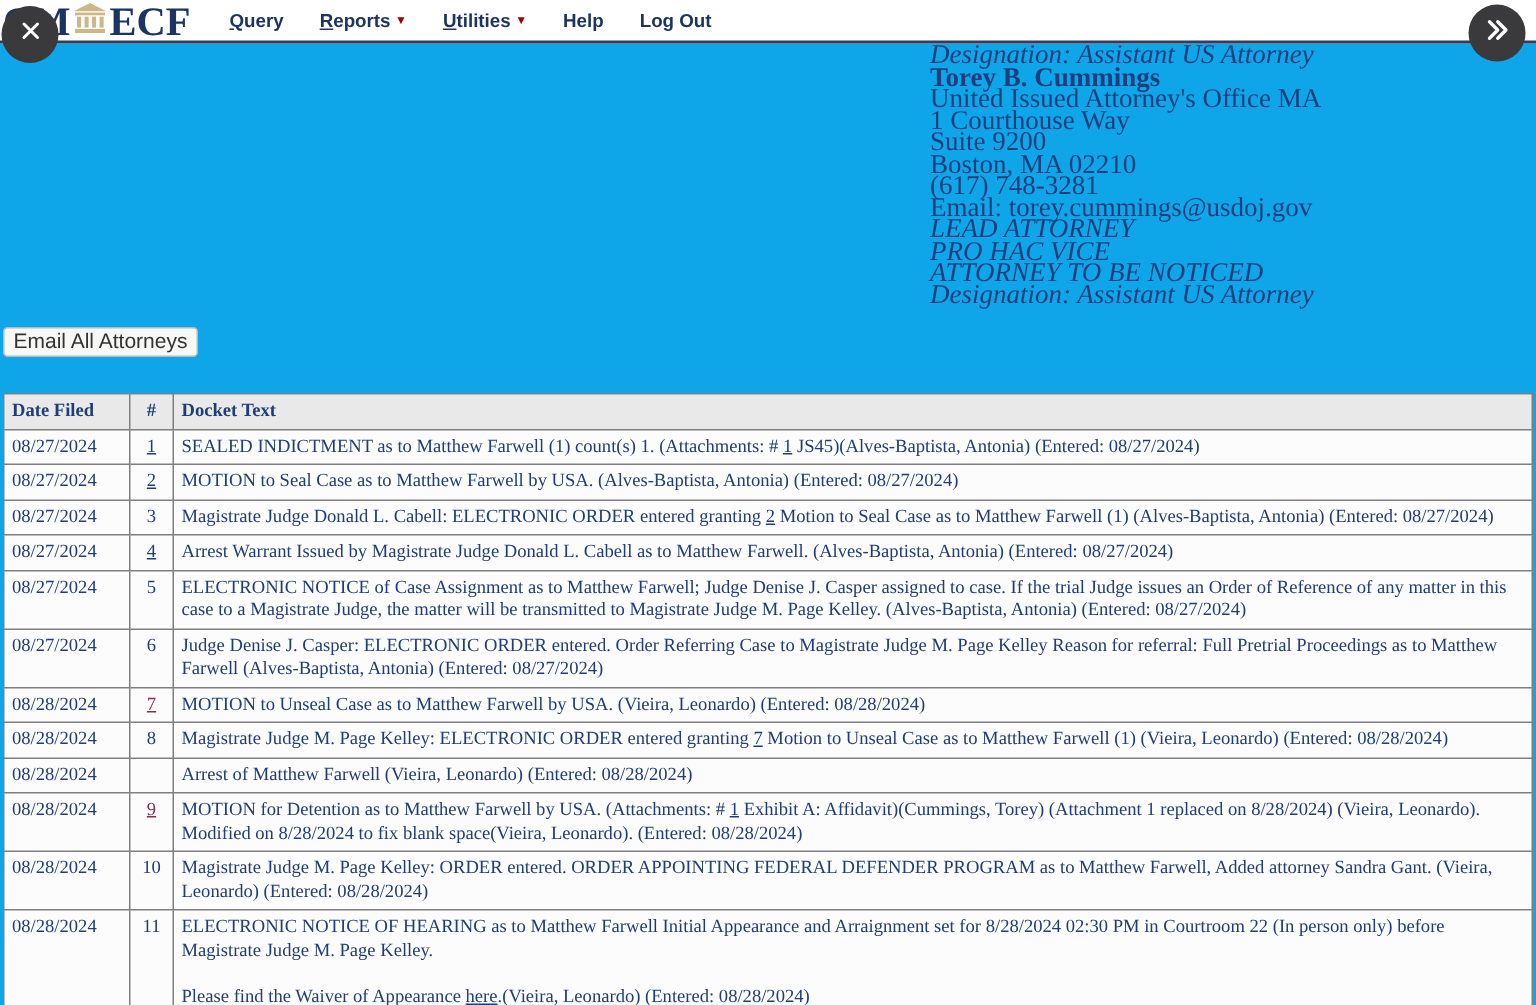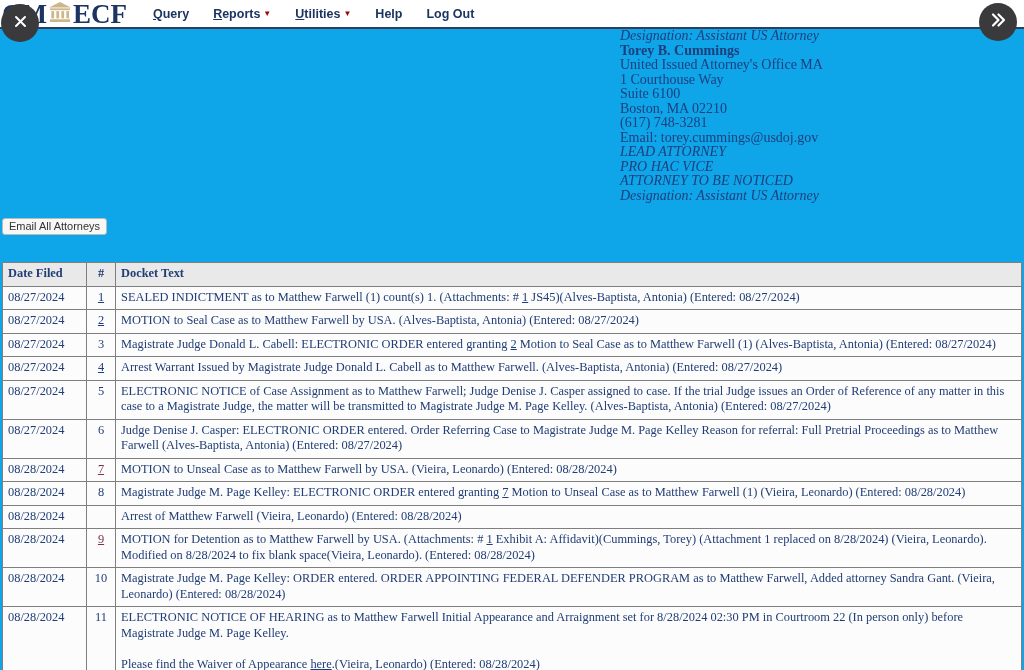--- a/index.html
+++ b/index.html
@@ -19,28 +19,28 @@
   .menu-label.u::first-letter{text-decoration:underline;}
   .caret{color:#a40000;font-size:8px;margin-left:3px;vertical-align:2px;}
 
   
   .circle-btn{position:absolute;width:38px;height:38px;border-radius:50%;background:#3a3a3c;
               display:flex;align-items:center;justify-content:center;z-index:10;cursor:pointer;}
   .circle-btn.close{left:1px;top:4px;}
   .circle-btn.fwd{right:7px;top:3px;}
 
   
-  .attorney{position:absolute;left:620px;top:29px;color:#1d3f7d;font-size:14px;line-height:14.5px;}
+  .attorney{position:absolute;left:620px;top:29px;color:#1d3f7d;font-size:18px;line-height:14.5px;}
   .attorney .it{font-style:italic;}
   .attorney .name{font-weight:bold;}
 
   
   .email-btns{position:absolute;left:2px;top:218px;display:flex;flex-direction:column;
               align-items:flex-start;gap:2px;}
-  .email-btns button{font-family:"Liberation Sans",sans-serif;font-size:11px;color:#333;
+  .email-btns button{font-family:"Liberation Sans",sans-serif;font-size:14px;color:#333;
               background:#f7f7f6;border:1px solid #b9b9b9;border-radius:3px;
               padding:1px 6px 2px;line-height:1.1;cursor:pointer;}
 
   
   table.docket{position:absolute;left:2px;top:262px;width:1020px;border-collapse:collapse;
                background:#fcfcfc;color:#203d75;font-size:12.4px;line-height:1.25;
                font-family:"Liberation Serif",serif;}
   .docket th,.docket td{border:1px solid #7f7f7f;vertical-align:top;padding:3px 5px 4px;text-align:left;}
   .docket th{background:#e9e9e9;font-weight:bold;}
   .docket th.col-num{text-align:center;}
@@ -91,21 +91,21 @@
           <path d="M4 3.5 L9.5 9 L4 14.5 M9.5 3.5 L15 9 L9.5 14.5" stroke="#fff" stroke-width="2.2" stroke-linecap="round" stroke-linejoin="round" fill="none"></path>
         </svg>
     </span>
   </div>
 
   <div class="attorney">
     <div class="it">Designation: Assistant US Attorney</div>
     <div class="name">Torey B. Cummings</div>
     <div>United Issued Attorney's Office MA</div>
     <div>1 Courthouse Way</div>
-    <div>Suite 6100</div>
+    <div>Suite 9200</div>
     <div>Boston, MA 02210</div>
     <div>(617) 748-3281</div>
     <div>Email: torey.cummings@usdoj.gov</div>
     <div class="it">LEAD ATTORNEY</div>
     <div class="it">PRO HAC VICE</div>
     <div class="it">ATTORNEY TO BE NOTICED</div>
     <div class="it">Designation: Assistant US Attorney</div>
   </div>
 
   <div class="email-btns">

